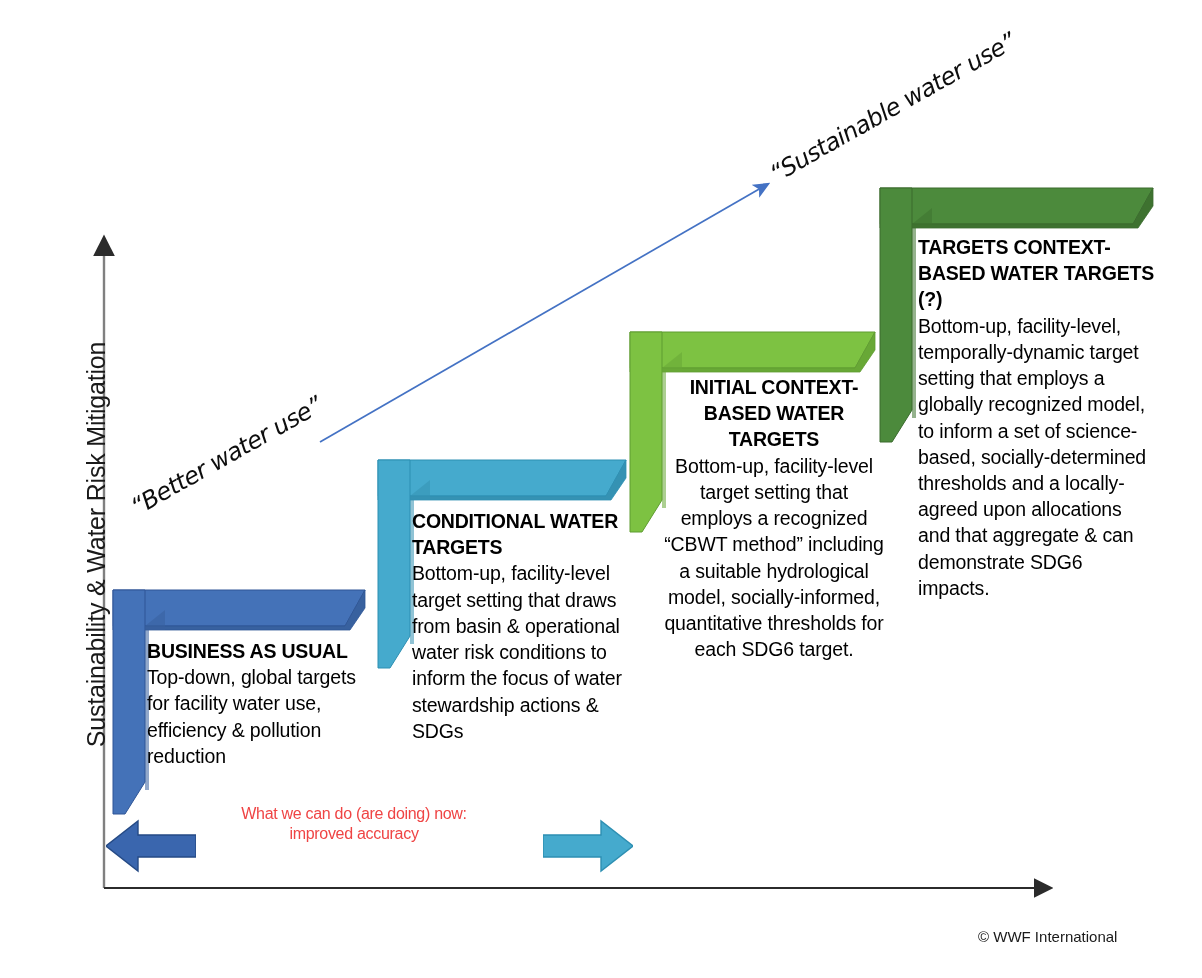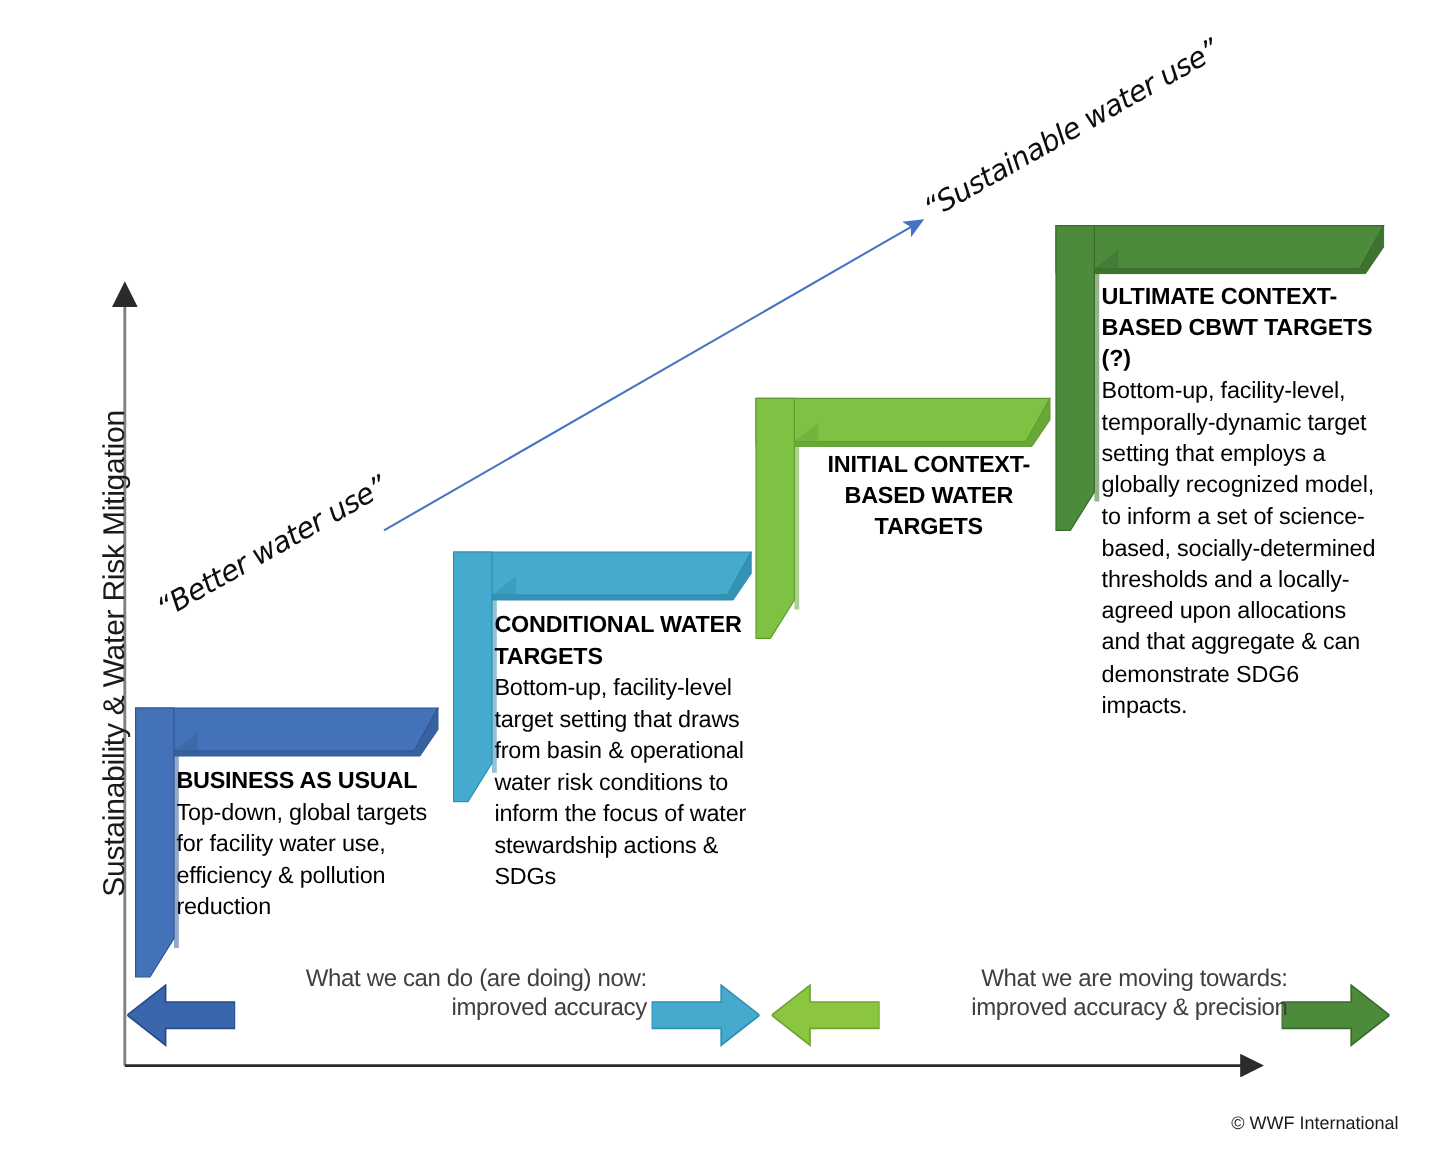--- a/index.html
+++ b/index.html
@@ -51,21 +51,20 @@
     font-size: 25px;
     color: #1a1a1a;
   }
   #copyright {
     position: absolute;
     left: 978px;
     top: 928px;
     font-size: 15px;
     color: #1a1a1a;
     white-space: nowrap;
-    margin-left: 48px;
   }
 
   
   .stage {
     position: absolute;
   }
   .stage .bracket {
     position: absolute;
     left: 0;
     top: 0;
@@ -125,24 +124,24 @@
     top: 0;
     height: 88px;
   }
   .banner-arrow {
     position: absolute;
     top: 18px;
   }
   .banner-caption {
     position: absolute;
     top: 4px;
-    text-align: right;
-    font-size: 20px;
+    text-align: center;
+    font-size: 16px;
     line-height: 1.22;
-    color: #404040;
+    color: #ef4444;
     letter-spacing: -0.3px;
   }
 
   #banner-left  { left: 0px;   width: 533px; }
   #banner-right { left: 540px; width: 515px; }
 
   #banner-left .banner-arrow.left  { left: 3px; }
   #banner-left .banner-arrow.right { left: 440px; }
   #banner-left .banner-caption     { left: 66px; width: 370px; }
 
@@ -212,59 +211,48 @@
 
   <div class="stage" id="stage-3" style="left:630px; top:332px; width:250px; height:390px;text-align:center;">
     <svg class="bracket" width="250" height="390" viewBox="0 0 250 390">
       <polygon points="0,0 245,0 225,36 0,36" fill="#7dc242" stroke="#5f9c31" stroke-width="1"></polygon>
       <polygon points="225,36 245,0 245,18 230,40 0,40 0,36" fill="#68a836" stroke="#5f9c31" stroke-width="0.8"></polygon>
       <polygon points="0,0 32,0 32,168 12,200 0,200" fill="#7dc242" stroke="#5f9c31" stroke-width="1"></polygon>
       <polygon points="32,36 52,20 52,40 36,40 36,176 32,176" fill="#68a836" opacity="0.55"></polygon>
     </svg>
     <div class="stage-text" style="left:34px; top:42px; width:220px;">
       <div class="stage-title">INITIAL CONTEXT-BASED WATER TARGETS</div>
+      <div>Bottom-up, facility-level target setting that employs a recognized “CBWT method” including a suitable hydrological model, socially-informed, quantitative thresholds for each SDG6 target.</div>
     </div>
   </div>
 
   <div class="stage" id="stage-4" style="left:880px; top:188px; width:278px; height:450px;">
     <svg class="bracket" width="278" height="450" viewBox="0 0 278 450">
       <polygon points="0,0 273,0 253,36 0,36" fill="#4c8a3c" stroke="#3a6b2d" stroke-width="1"></polygon>
       <polygon points="253,36 273,0 273,18 258,40 0,40 0,36" fill="#3e7230" stroke="#3a6b2d" stroke-width="0.8"></polygon>
       <polygon points="0,0 32,0 32,222 12,254 0,254" fill="#4c8a3c" stroke="#3a6b2d" stroke-width="1"></polygon>
       <polygon points="32,36 52,20 52,40 36,40 36,230 32,230" fill="#3e7230" opacity="0.55"></polygon>
     </svg>
     <div class="stage-text" style="left:38px; top:46px; width:238px;">
-      <div class="stage-title">ULTIMATE CONTEXT-BASED CBWT TARGETS (?)</div>
+      <div class="stage-title">TARGETS CONTEXT-BASED WATER TARGETS (?)</div>
       <div>Bottom-up, facility-level, temporally-dynamic target setting that employs a globally recognized model, to inform a set of science-based, socially-determined thresholds and a locally-agreed upon allocations and that aggregate &amp; can demonstrate SDG6 impacts.</div>
     </div>
   </div>
 
   <div id="bottom-banner">
 
     <div class="banner-group" id="banner-left">
       <svg class="banner-arrow left" width="90" height="56" viewBox="0 0 90 56">
         <polygon points="0,28 32,3 32,17 90,17 90,39 32,39 32,53" fill="#3a66ae" stroke="#254a85" stroke-width="1.4"></polygon>
       </svg>
       <svg class="banner-arrow right" width="90" height="56" viewBox="0 0 90 56">
         <polygon points="90,28 58,3 58,17 0,17 0,39 58,39 58,53" fill="#45aacd" stroke="#2d8fb2" stroke-width="1.4"></polygon>
       </svg>
       <div class="banner-caption">
         <div>What we can do (are doing) now:</div>
         <div>improved accuracy</div>
       </div>
     </div>
 
-    <div class="banner-group" id="banner-right">
-      <svg class="banner-arrow left" width="90" height="56" viewBox="0 0 90 56">
-        <polygon points="0,28 32,3 32,17 90,17 90,39 32,39 32,53" fill="#8cc540" stroke="#6aa630" stroke-width="1.4"></polygon>
-      </svg>
-      <svg class="banner-arrow right" width="90" height="56" viewBox="0 0 90 56">
-        <polygon points="90,28 58,3 58,17 0,17 0,39 58,39 58,53" fill="#4c8a3c" stroke="#3a6b2d" stroke-width="1.4"></polygon>
-      </svg>
-      <div class="banner-caption">
-        <div>What we are moving towards:</div>
-        <div>improved accuracy &amp; precision</div>
-      </div>
-    </div>
 
   </div>
 
 </div>
 
 </body></html>

